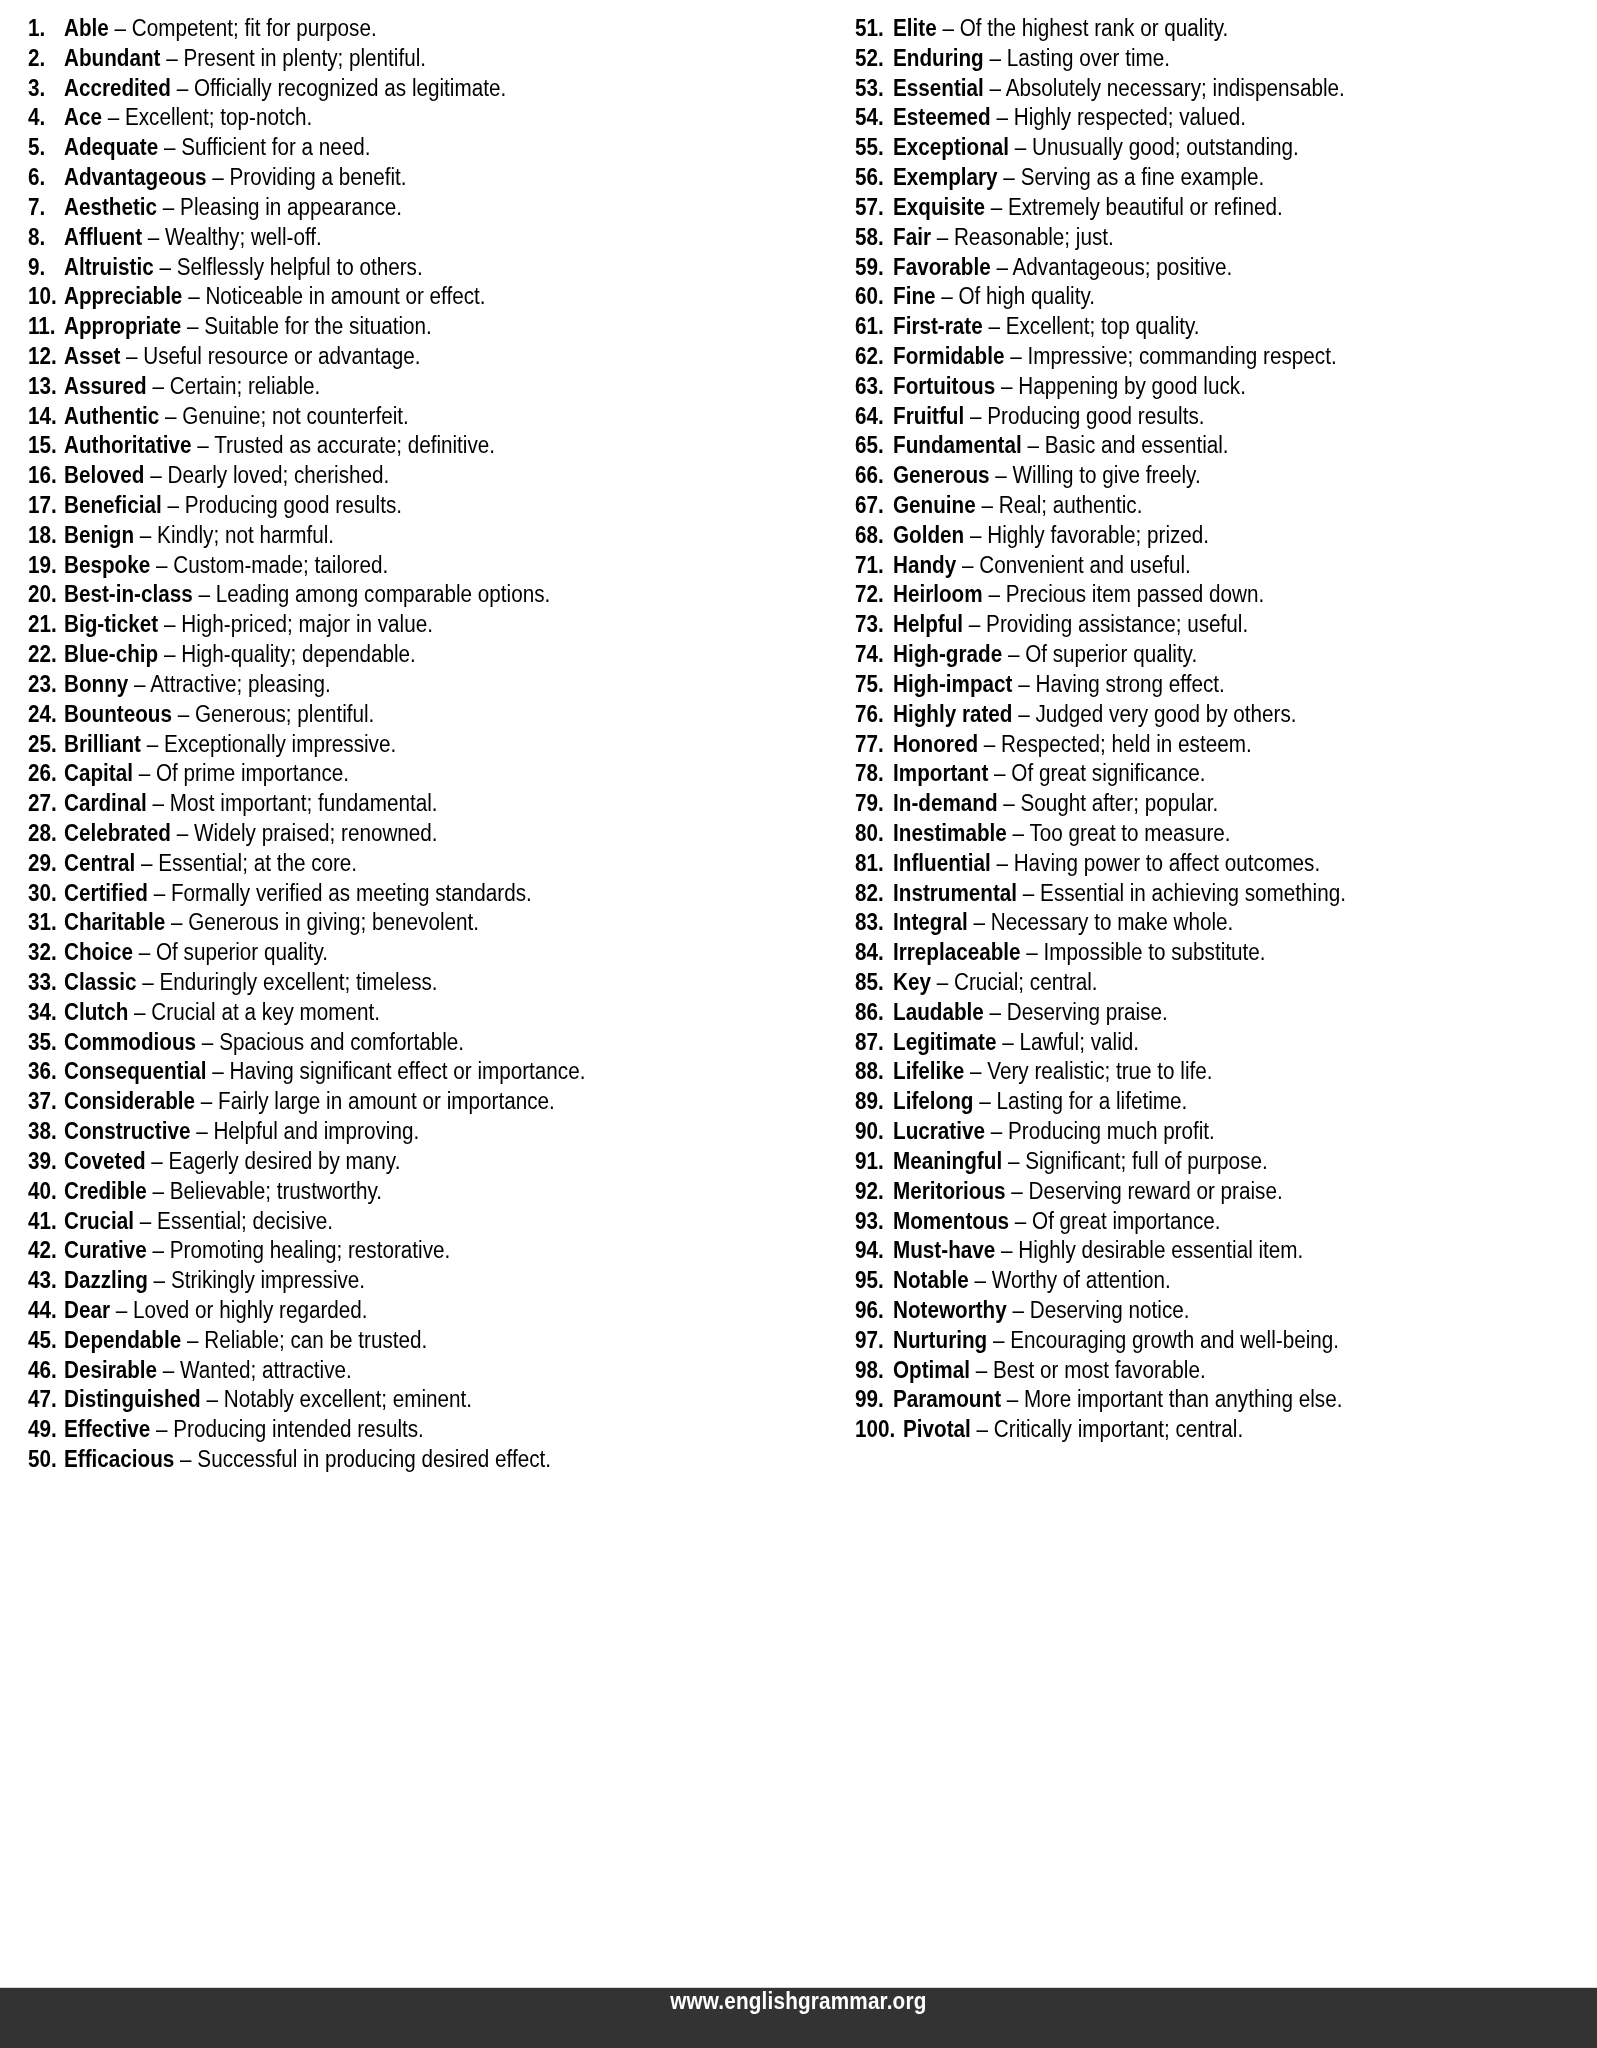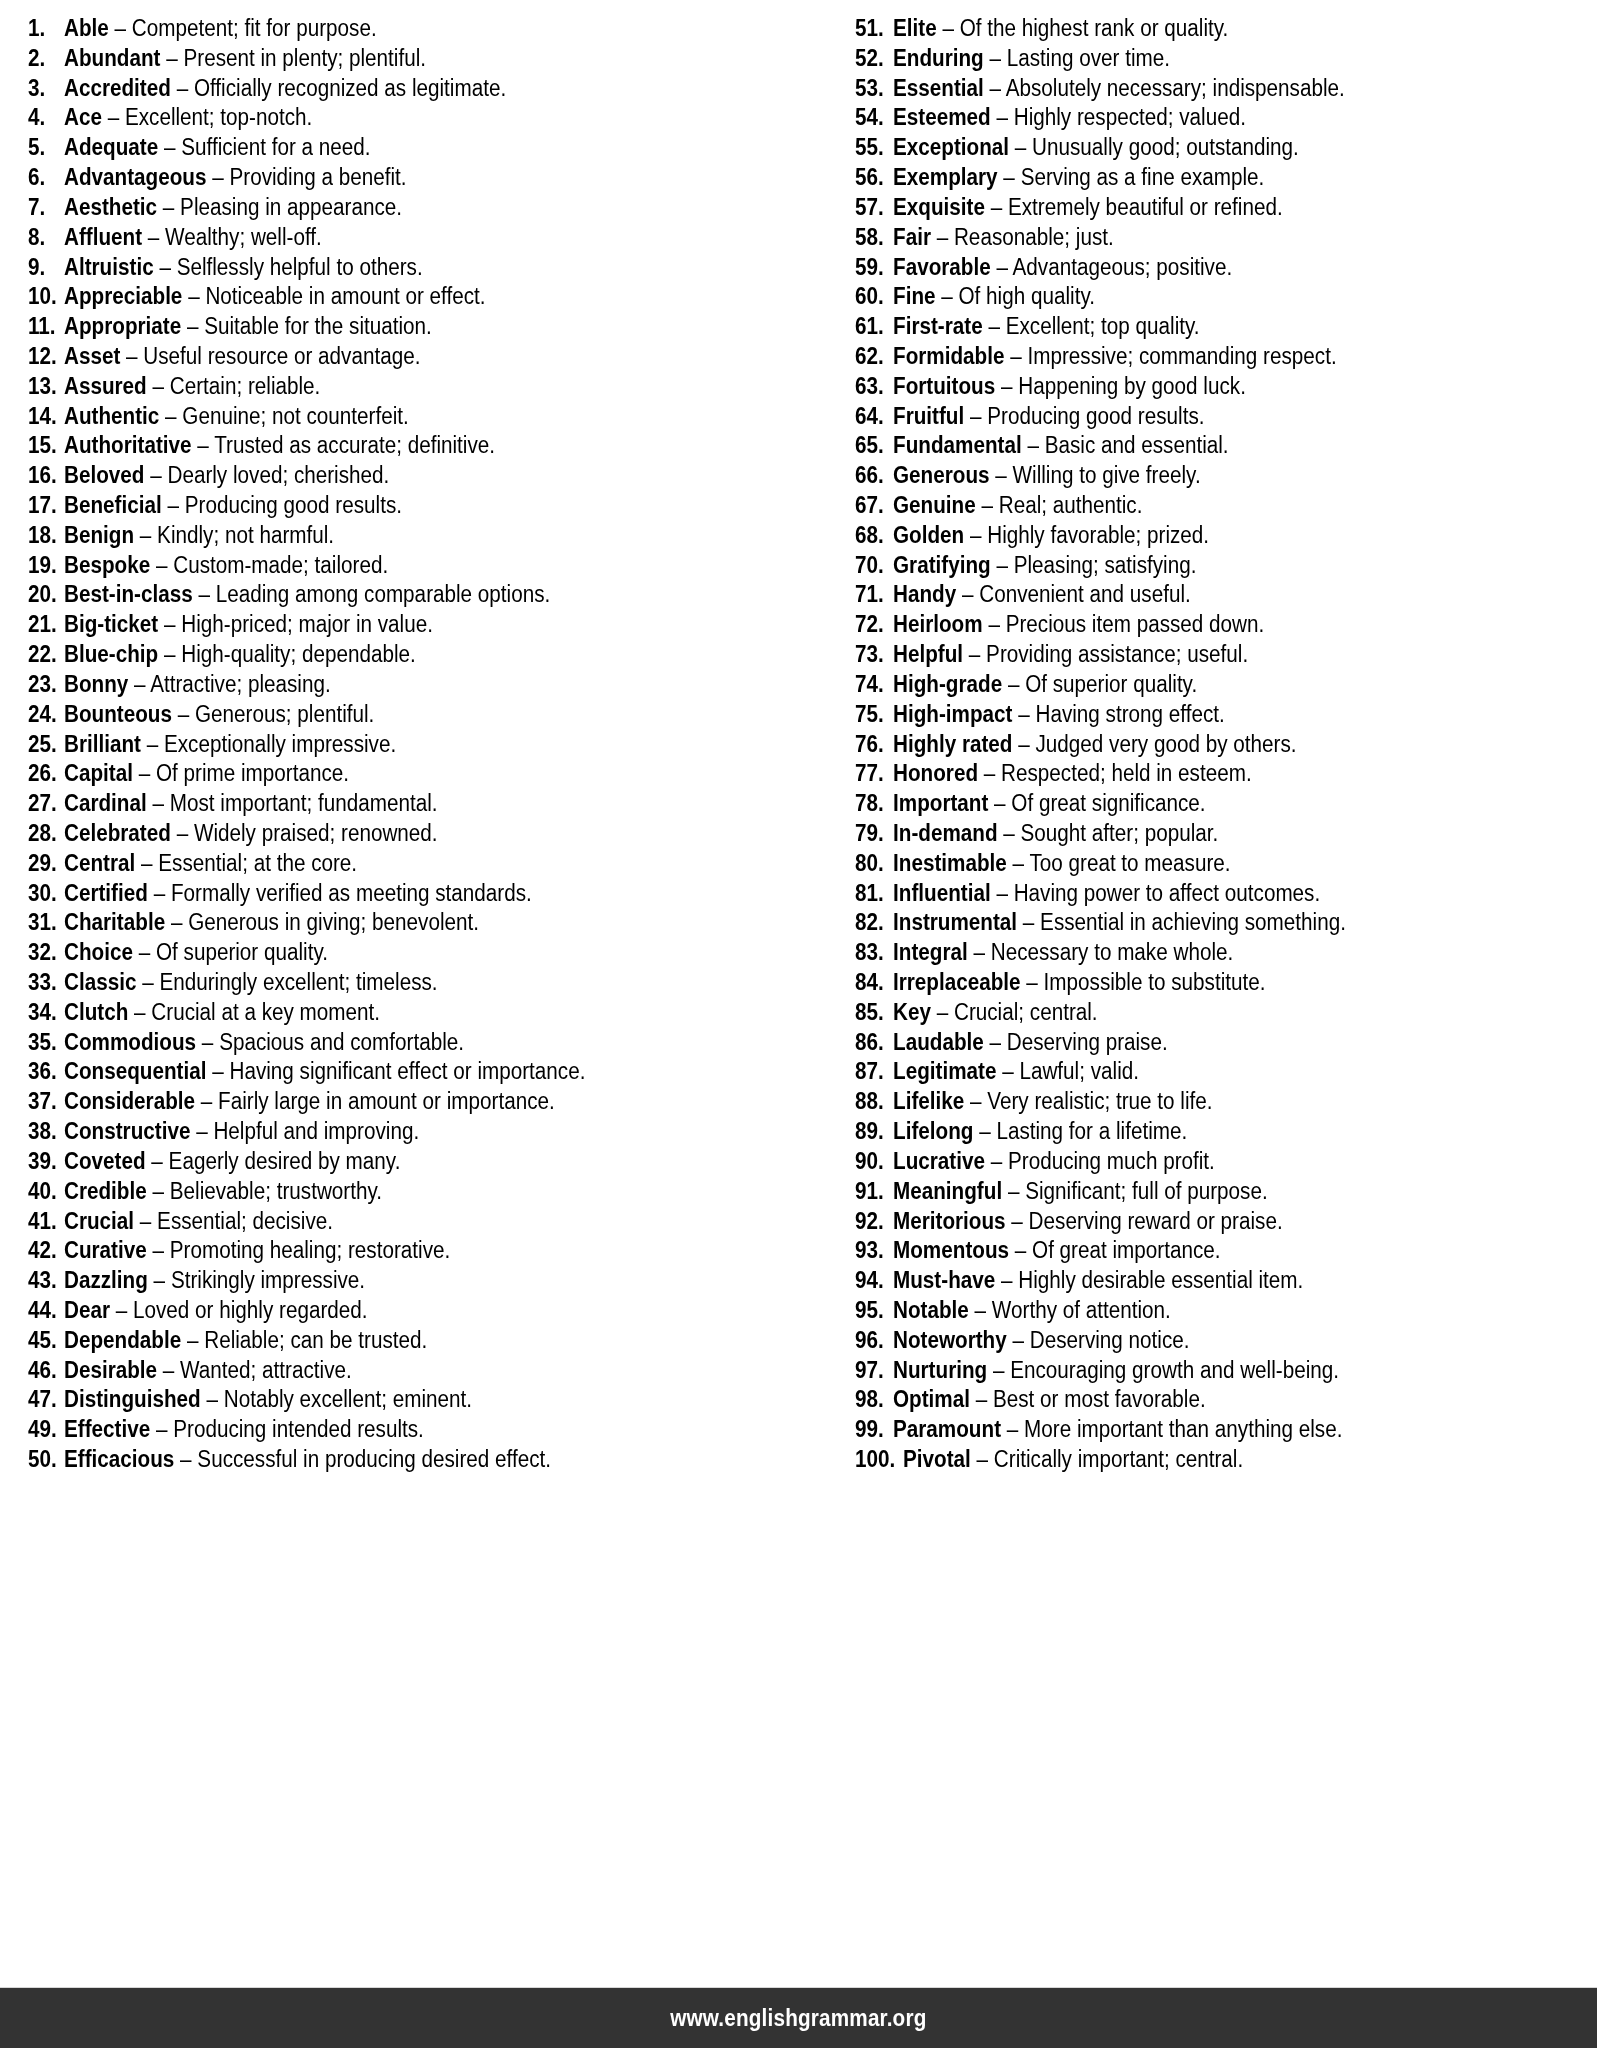--- a/index.html
+++ b/index.html
@@ -84,21 +84,21 @@
     font-weight: normal;
   }
   .footer {
     position: absolute;
     left: 0;
     bottom: 0;
     width: 1597px;
     height: 60px;
     background: #333333;
     display: flex;
-    align-items: center;
+    align-items: flex-start;
     justify-content: center;
   }
   .footer-text {
     color: #ffffff;
     font-size: 23px;
     font-weight: bold;
     letter-spacing: 0.2px;
     transform: scaleX(0.9);
   }
   .footer-rule {
@@ -379,24 +379,20 @@
           <span class="num">66.</span>
           <span class="body-text"><span class="word">Generous</span><span class="dash"> – </span><span class="def">Willing to give freely.</span></span>
         </div>
         <div class="item">
           <span class="num">67.</span>
           <span class="body-text"><span class="word">Genuine</span><span class="dash"> – </span><span class="def">Real; authentic.</span></span>
         </div>
         <div class="item">
           <span class="num">68.</span>
           <span class="body-text"><span class="word">Golden</span><span class="dash"> – </span><span class="def">Highly favorable; prized.</span></span>
-        </div>
-        <div class="item">
-          <span class="num">70.</span>
-          <span class="body-text"><span class="word">Gratifying</span><span class="dash"> – </span><span class="def">Pleasing; satisfying.</span></span>
         </div>
         <div class="item">
           <span class="num">71.</span>
           <span class="body-text"><span class="word">Handy</span><span class="dash"> – </span><span class="def">Convenient and useful.</span></span>
         </div>
         <div class="item">
           <span class="num">72.</span>
           <span class="body-text"><span class="word">Heirloom</span><span class="dash"> – </span><span class="def">Precious item passed down.</span></span>
         </div>
         <div class="item">

